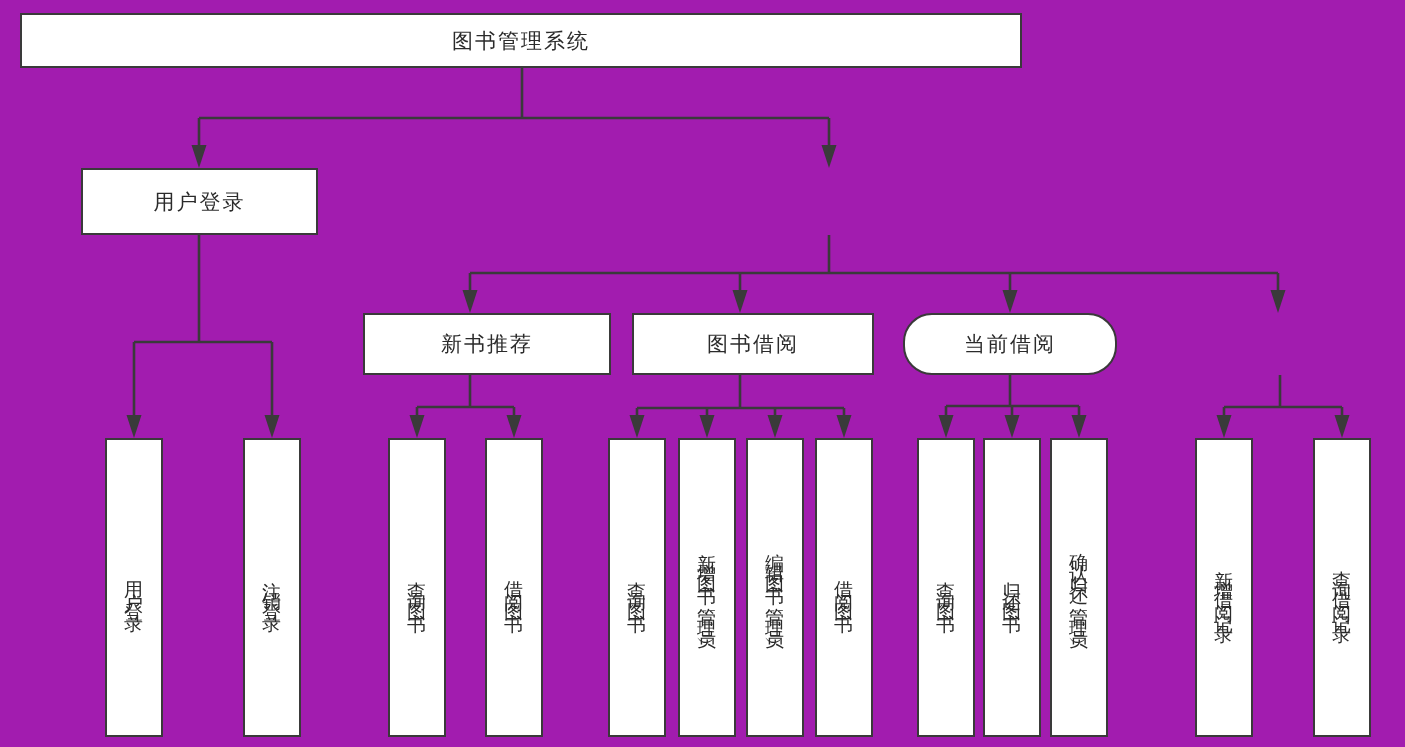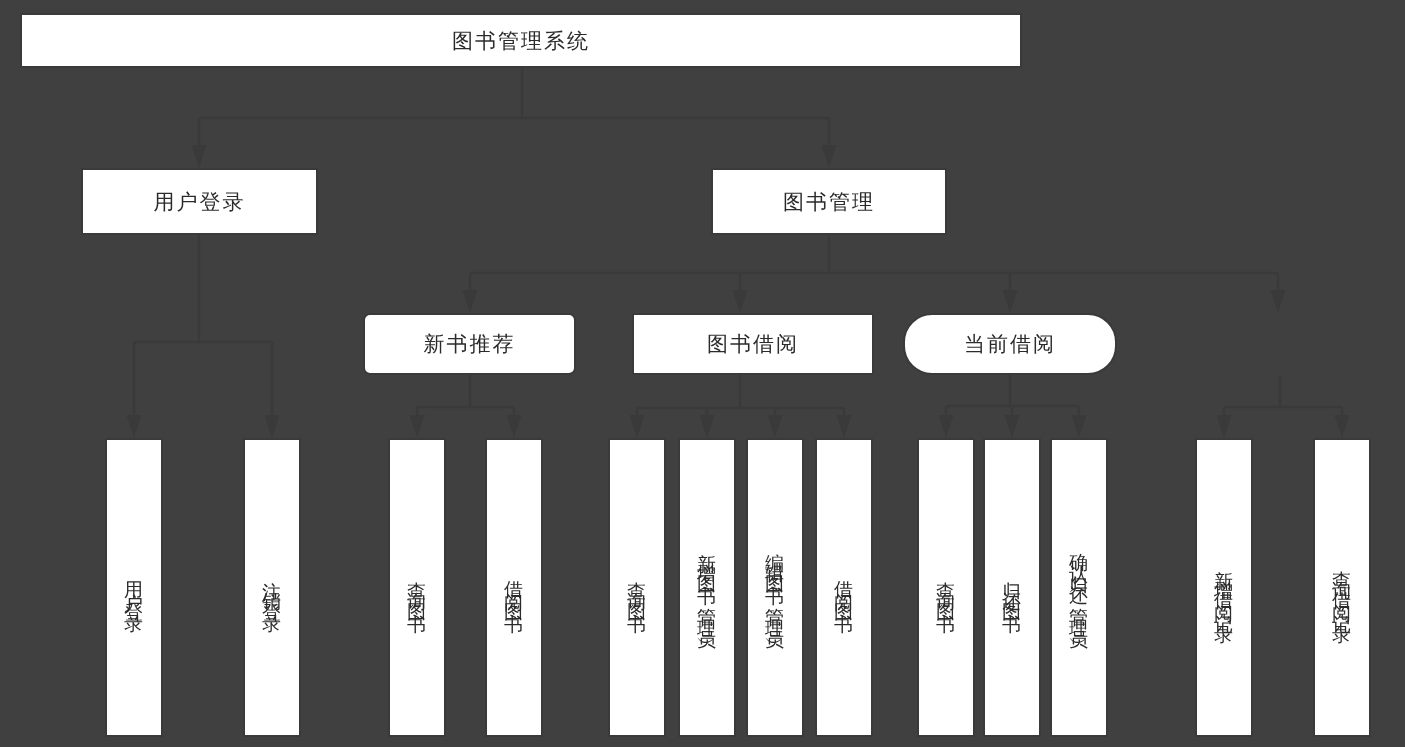--- a/index.html
+++ b/index.html
@@ -1,19 +1,19 @@
 <!DOCTYPE html>
 <html><head>
 <meta charset="utf-8">
 <style>
   html,body{margin:0;padding:0;background:#ffffff;}
   .canvas{
     position:relative;
     width:1405px;height:747px;
-    background:#404040;
+    background:#a21caf;
     font-family:"Liberation Sans","DejaVu Sans",sans-serif;
     overflow:hidden;
   }
   #wires{position:absolute;left:0;top:0;width:1405px;height:747px;}
   .node{
     position:absolute;
     background:#ffffff;
     border:2.5px solid #3a3a3a;
     box-sizing:border-box;
     display:flex;align-items:center;justify-content:center;
@@ -26,21 +26,21 @@
     font-size:19px;
     letter-spacing:11px;
     line-height:1;
     white-space:nowrap;
   }
   
   .n-root {left:20px;  top:13px;  width:1002px;height:55px;}
   .n-login{left:81px;  top:168px; width:237px; height:67px;}
   .n-mgmt {left:711px; top:168px; width:236px; height:67px;}
   .l3     {top:313px;  height:62px;}
-  .n-rec  {left:363px; width:213px;border-radius:7px;}
+  .n-rec  {left:363px; width:248px;}
   .n-bor  {left:632px; width:242px;}
   .n-cur  {left:903px; width:214px;border-radius:29px;}
   .n-log  {left:1172px;width:216px;}
   .leaf   {top:438px;  height:299px;width:58px;}
   .lf1 {left:105px;}  .lf2 {left:243px;}
   .lf3 {left:388px;}  .lf4 {left:485px;}
   .lf5 {left:608px;}  .lf6 {left:678px;}  .lf7 {left:746px;}  .lf8 {left:815px;}
   .lf9 {left:917px;}  .lf10{left:983px;}  .lf11{left:1050px;}
   .lf12{left:1195px;} .lf13{left:1313px;}
   .watermark{
@@ -114,23 +114,20 @@
       <polygon points="1334.5,415 1349.5,415 1342,438" fill="#3a3a3a"></polygon>
     </svg>
 
   <div class="node n-root hbox">
     <span>图书管理系统</span>
   </div>
 
   <div class="node n-login hbox">
     <span>用户登录</span>
   </div>
-  <div class="node n-mgmt hbox">
-    <span>图书管理</span>
-  </div>
 
   <div class="node l3 n-rec hbox">
     <span>新书推荐</span>
   </div>
   <div class="node l3 n-bor hbox">
     <span>图书借阅</span>
   </div>
   <div class="node l3 n-cur hbox">
     <span>当前借阅</span>
   </div>

